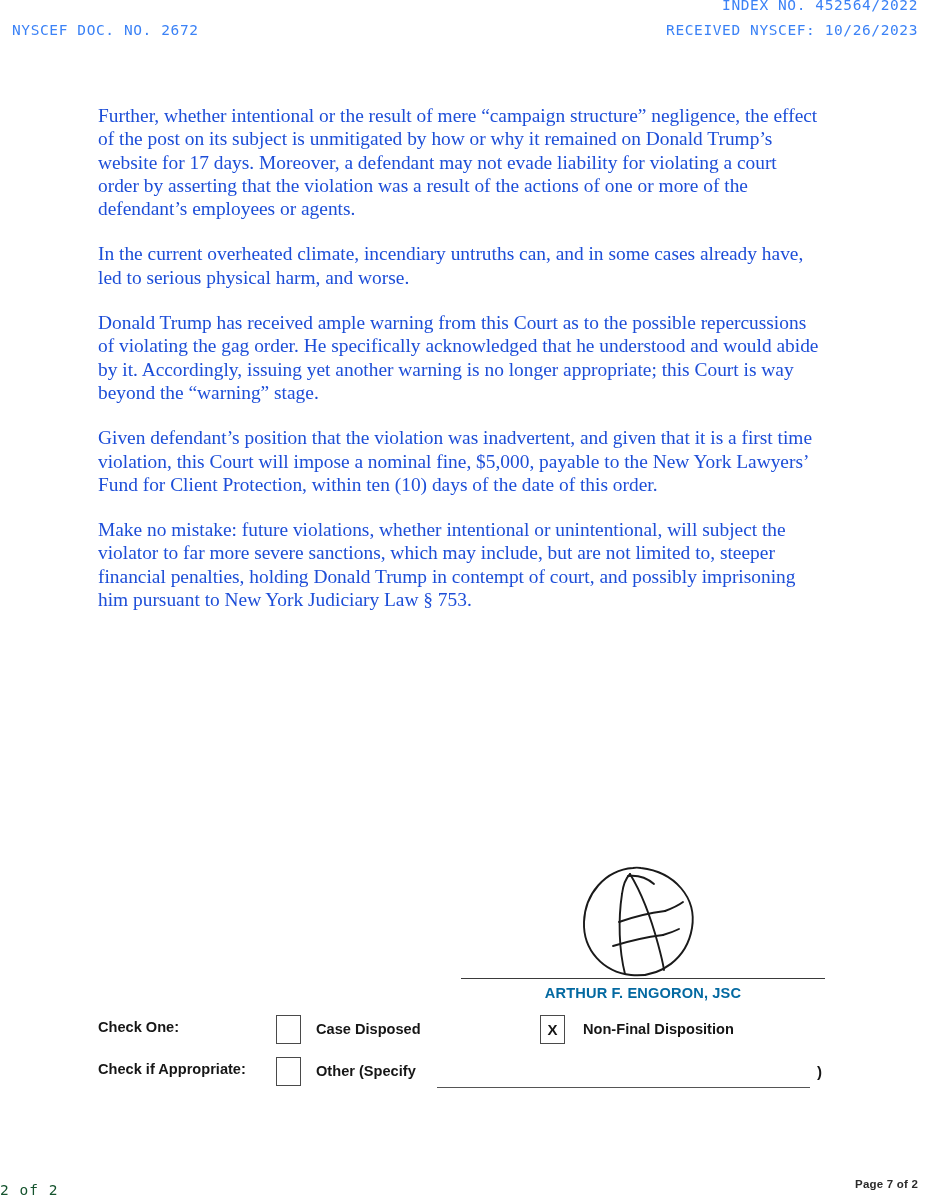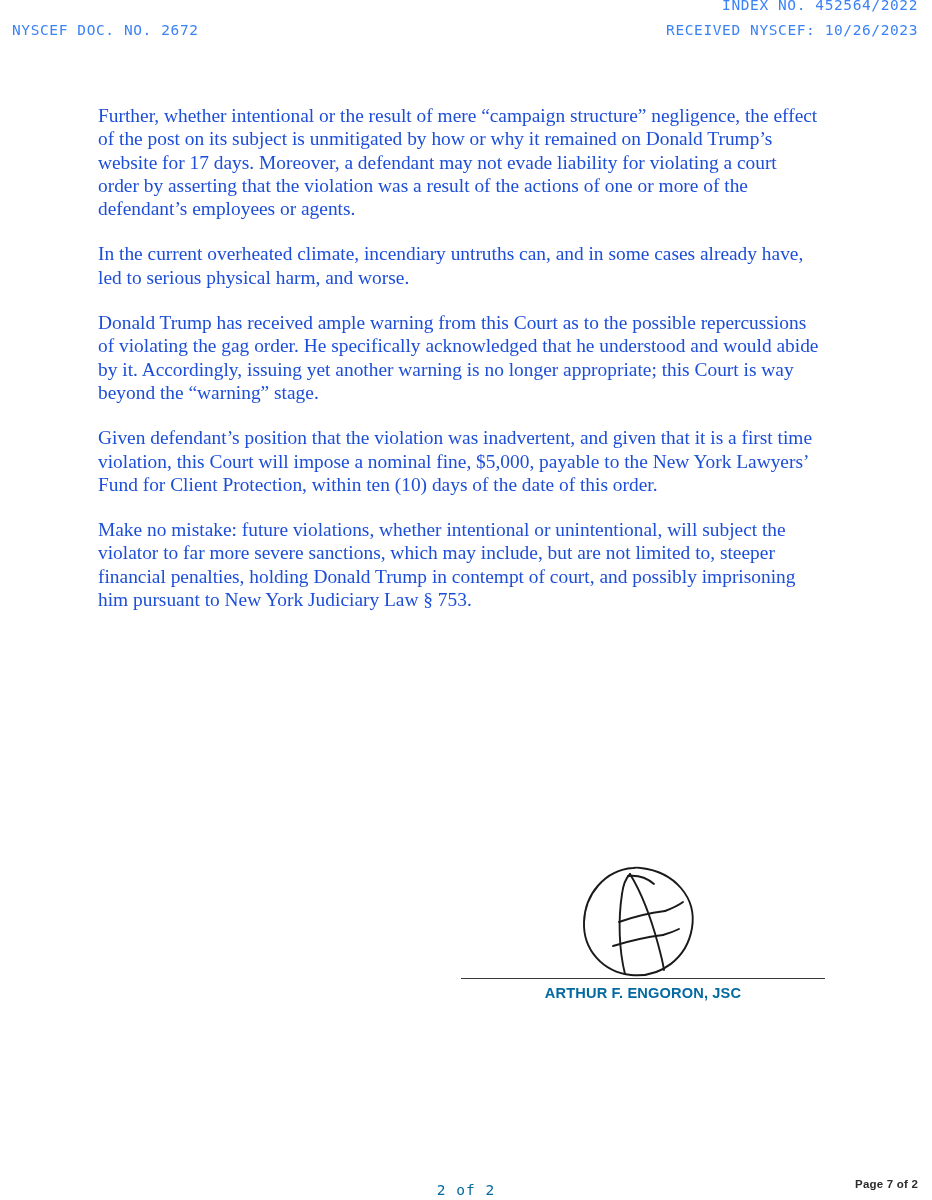--- a/index.html
+++ b/index.html
@@ -169,25 +169,24 @@
     font-family: "Liberation Sans", sans-serif;
     font-weight: bold;
   }
 
   
   .footer-center {
     position: absolute;
     left: 0;
     top: 1182px;
     width: 932px;
-    text-align: center;
     font-family: "DejaVu Sans Mono", monospace;
     font-size: 14.5px;
     letter-spacing: 1px;
-    color: #0369a1;
+    color: #14532d;
   }
   .footer-right {
     position: absolute;
     right: 14px;
     top: 1178px;
     font-family: "Liberation Sans", sans-serif;
     font-weight: bold;
     font-size: 11.5px;
     color: #2b2b2b;
     letter-spacing: 0.2px;
@@ -222,17 +221,34 @@
     <path d="M53 14 C62 13, 72 16, 79 22"></path>
   </svg>
 </div>
 
 <div class="sig-line"></div>
 <div class="sig-name">ARTHUR F. ENGORON, JSC</div>
 
 <div class="form-block">
 
 
+  <div class="form-row">
+    <span class="form-label" style="top:31px;">Check One:</span>
+
+    <span class="checkbox cb-a"></span>
+    <span class="opt-label opt-a">Case Disposed</span>
+
+    <span class="checkbox cb-b">X</span>
+    <span class="opt-label opt-b">Non-Final Disposition</span>
+
+    <span class="form-label" style="top:73px;">Check if Appropriate:</span>
+
+    <span class="checkbox cb-c"></span>
+    <span class="opt-label opt-c">Other (Specify</span>
+
+    <span class="specify-line"></span>
+    <span class="specify-paren">)</span>
+  </div>
 
 </div>
 
 <div class="footer-center">2 of 2</div>
 <div class="footer-right">Page 7 of 2</div>
 
 </body></html>

